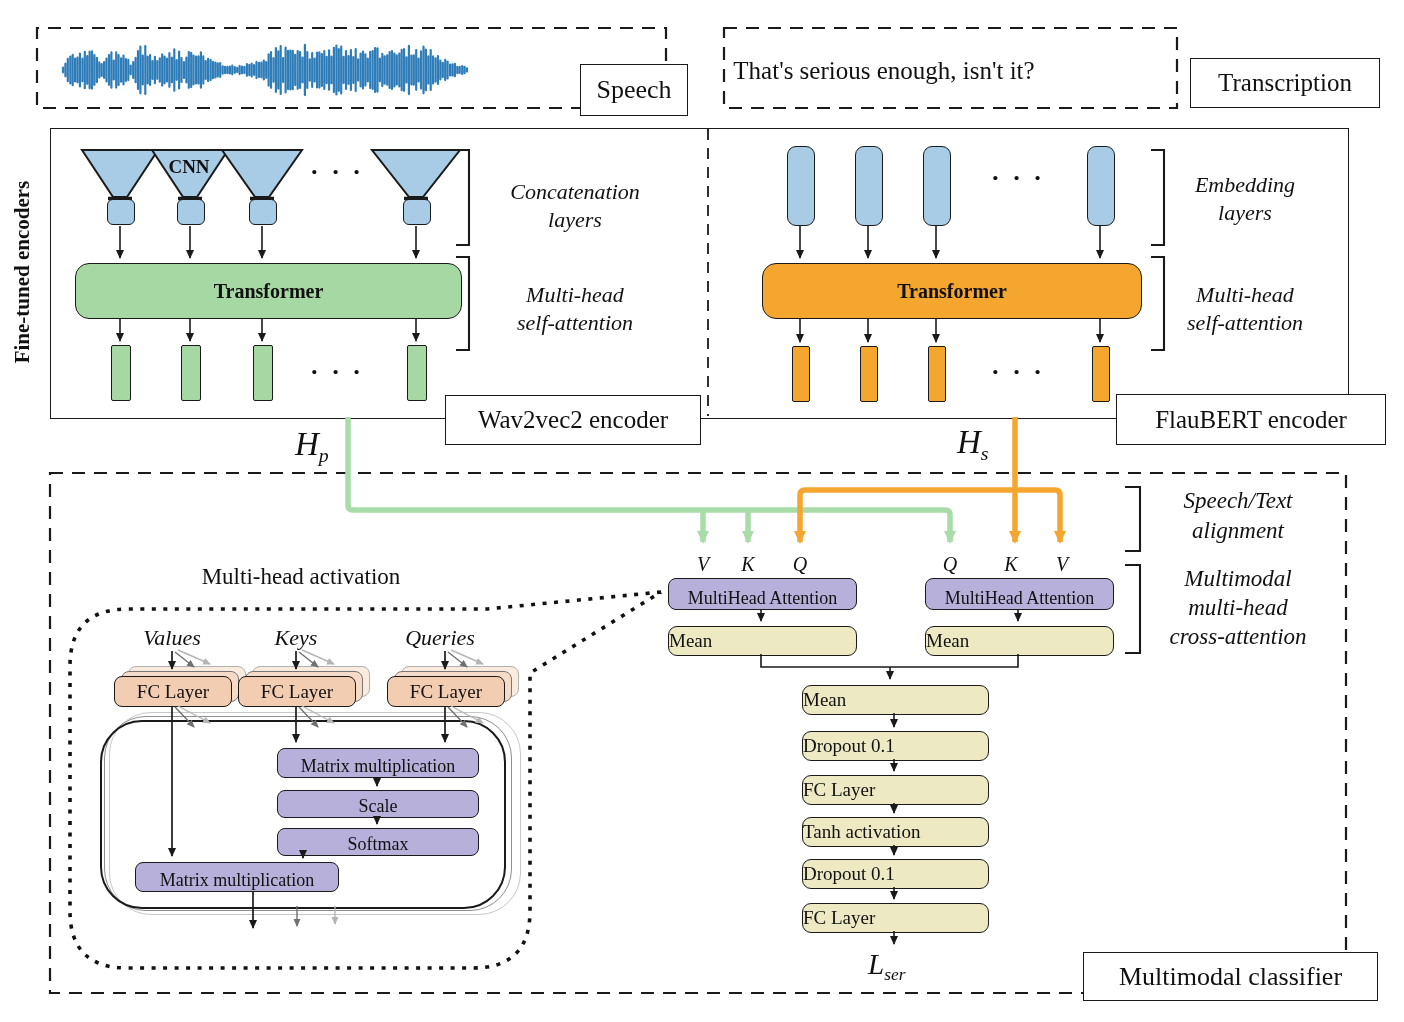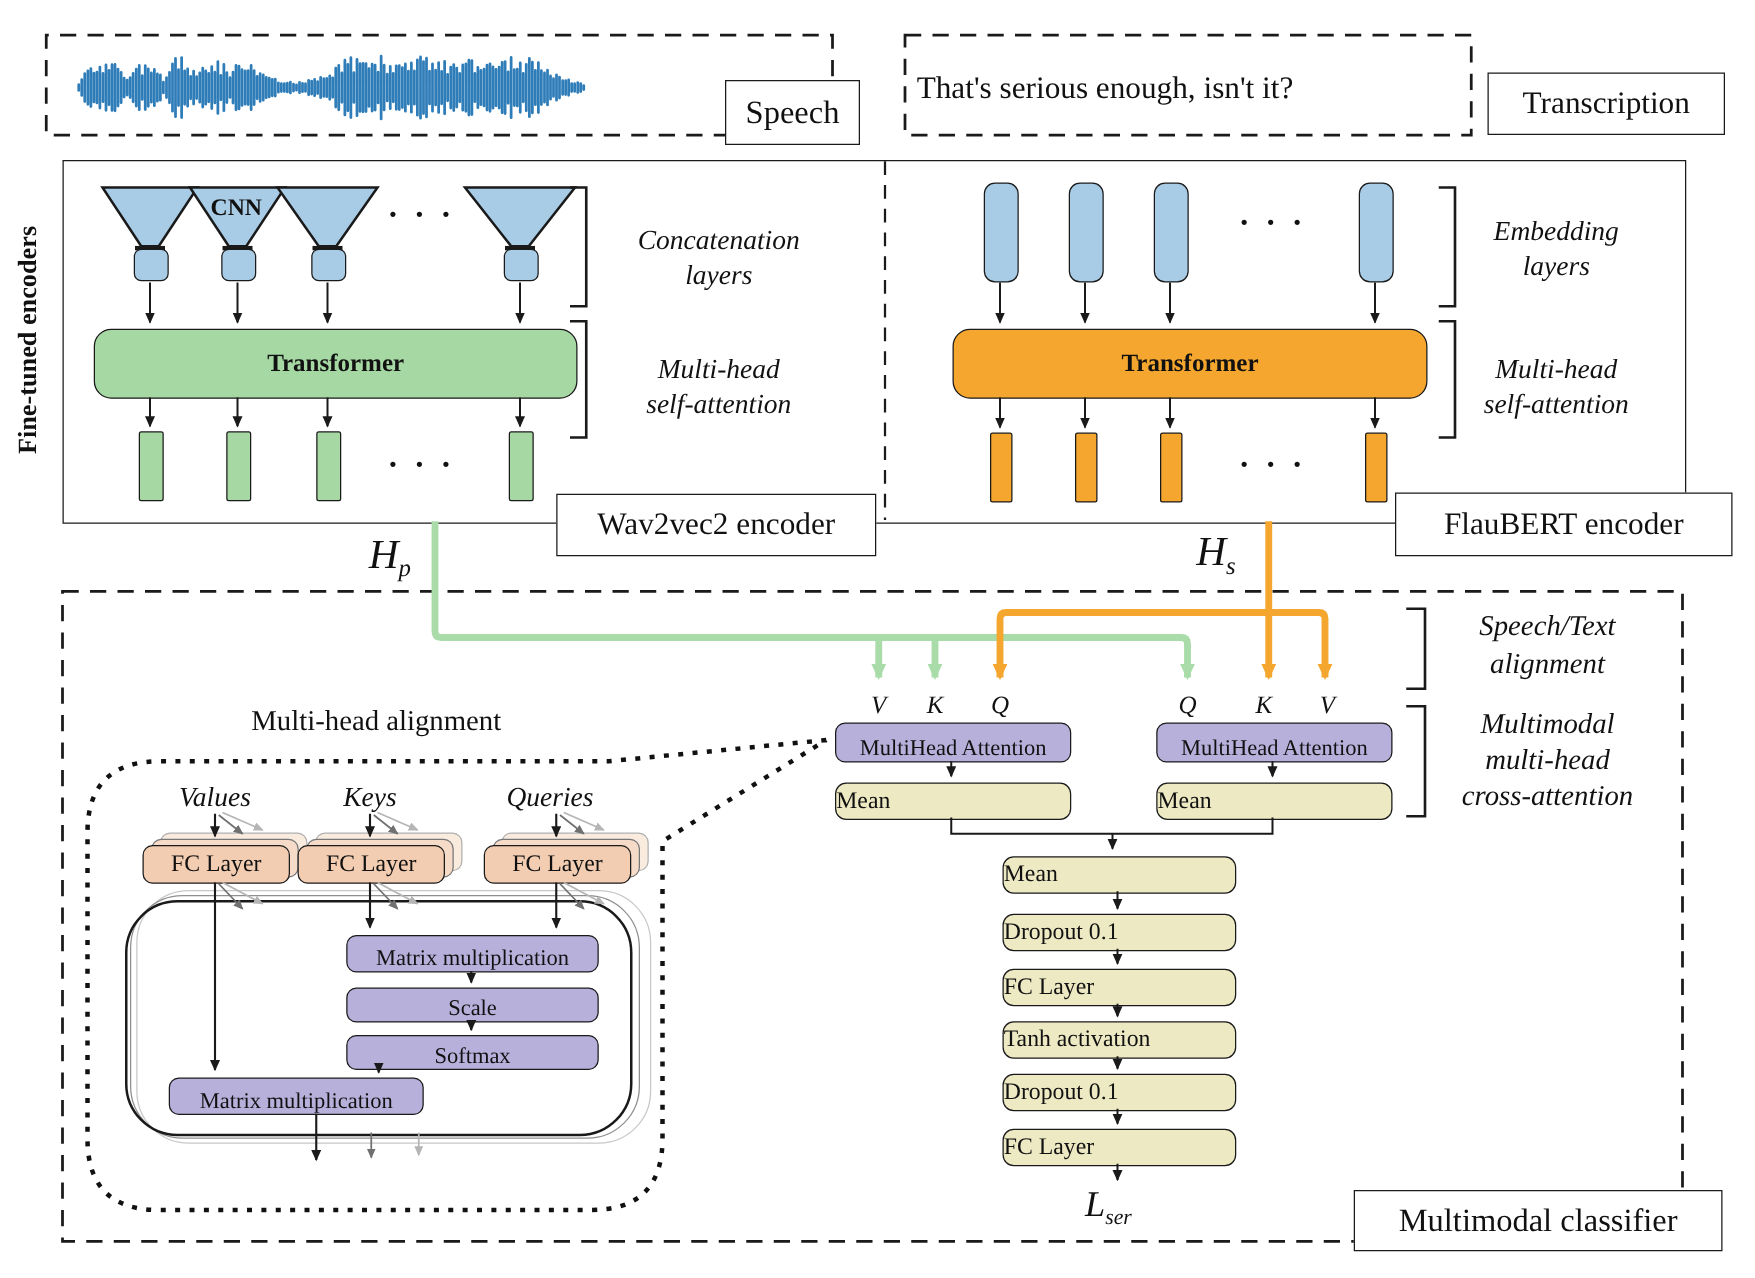--- a/index.html
+++ b/index.html
@@ -164,21 +164,21 @@
   <div class="abs" style="left:868px;top:948px;font-style:italic;font-size:29px">
     <span>L</span><span class="sub">ser</span>
   </div>
 
   <div class="side-label" style="left:1150px;top:488px;width:176px;height:26px;font-size:23px">Speech/Text</div>
   <div class="side-label" style="left:1150px;top:518px;width:176px;height:26px;font-size:23px">alignment</div>
   <div class="side-label" style="left:1148px;top:566px;width:180px;height:26px;font-size:23px">Multimodal</div>
   <div class="side-label" style="left:1148px;top:595px;width:180px;height:26px;font-size:23px">multi-head</div>
   <div class="side-label" style="left:1148px;top:624px;width:180px;height:26px;font-size:23px">cross-attention</div>
 
-  <div class="abs ctr" style="left:171px;top:564px;width:260px;height:26px;font-size:23px">Multi-head alignment</div>
+  <div class="abs ctr" style="left:171px;top:564px;width:260px;height:26px;font-size:23px">Multi-head activation</div>
 
   <div class="side-label" style="left:112px;top:626px;width:120px;height:24px">Values</div>
   <div class="side-label" style="left:236px;top:626px;width:120px;height:24px">Keys</div>
   <div class="side-label" style="left:380px;top:626px;width:120px;height:24px">Queries</div>
 
   <div class="secho2" style="left:128px;top:666px;width:116px;height:29px"></div>
   <div class="secho1" style="left:121px;top:671px;width:116px;height:29px"></div>
   <div class="sbox" style="left:114px;top:676px;width:116px;height:29px">
     <span>FC Layer</span>
     </div>

